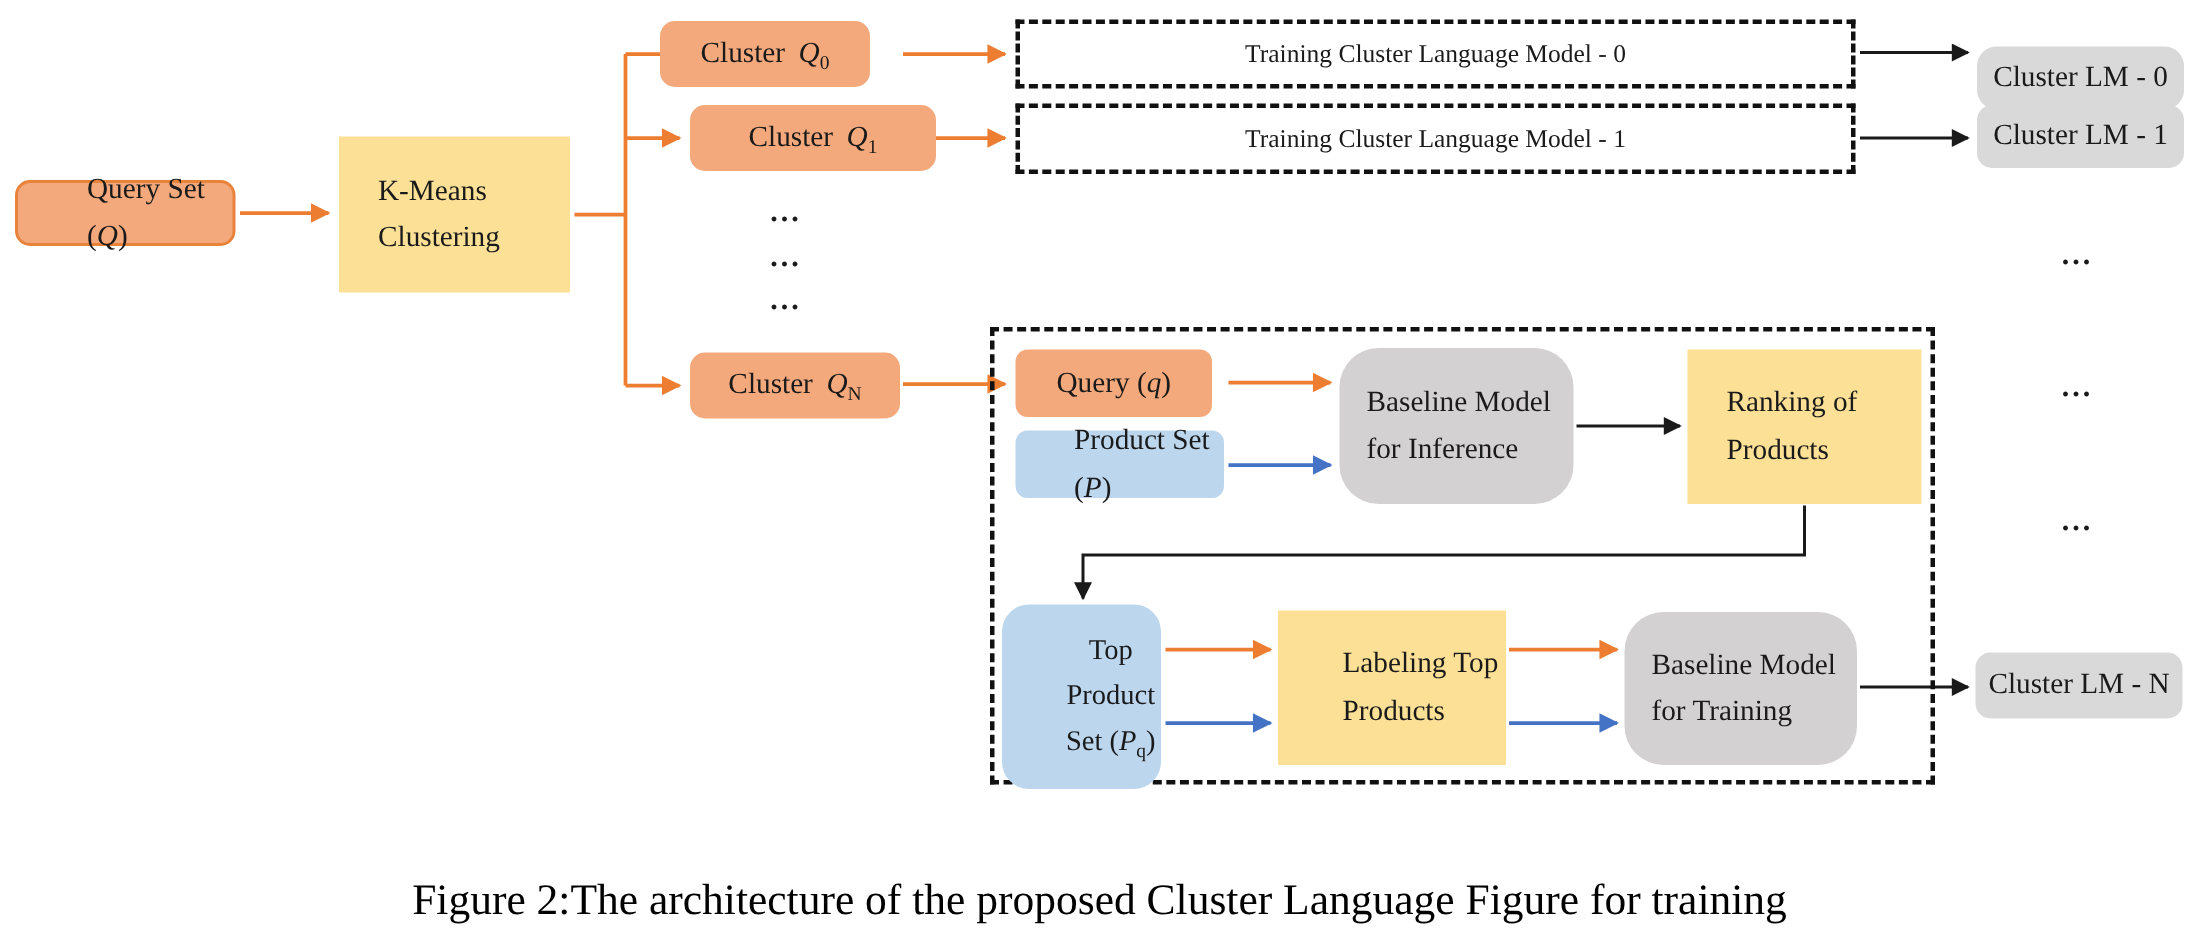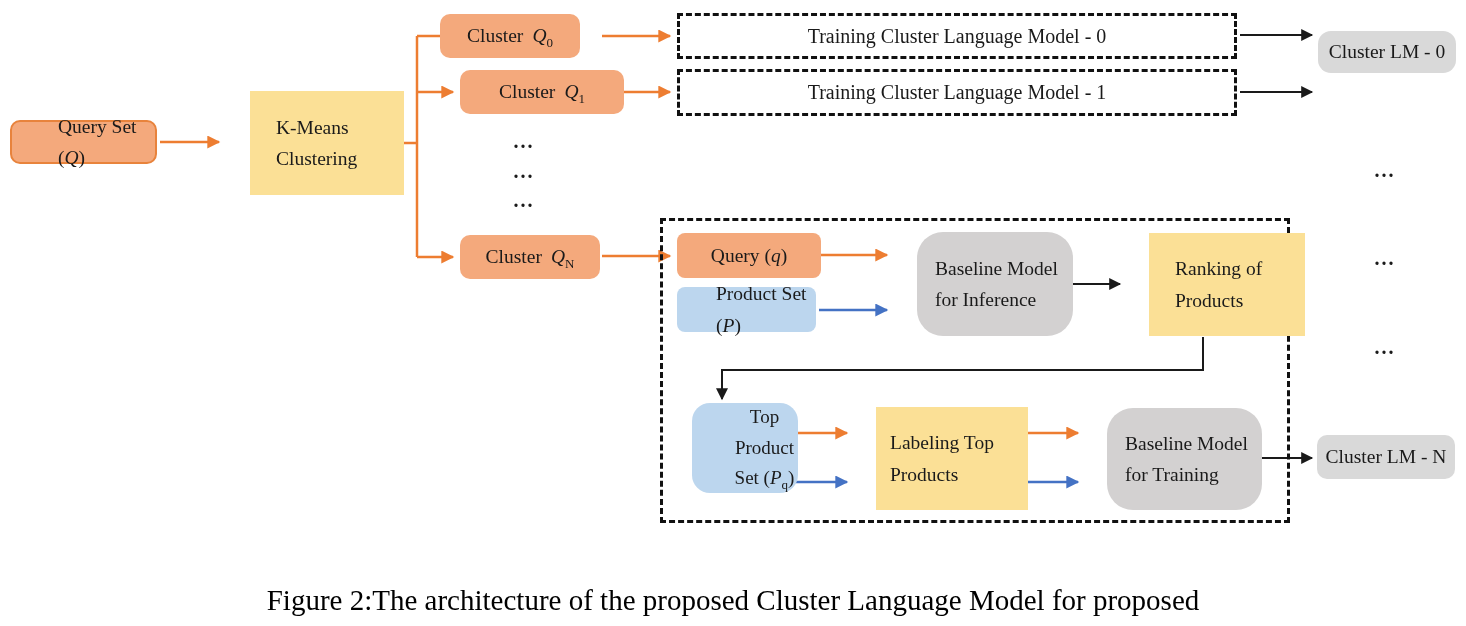--- a/index.html
+++ b/index.html
@@ -13,34 +13,34 @@
   .a-black{stroke:var(--arrow-black,#1a1a1a);stroke-width:2;fill:none;}
   #mo path{fill:var(--arrow-orange,#ED7D31);}
   #mb path{fill:var(--arrow-blue,#4472C4);}
   #mk path{fill:var(--arrow-black,#1a1a1a);}
 
   .node{
     position:absolute;display:flex;align-items:center;justify-content:center;
     box-sizing:border-box;font-size:19.5px;line-height:1.6;text-align:left;
     white-space:pre-line;
   }
-  .node.start{justify-content:flex-start;margin-left:24px;}
+  .node.start{justify-content:flex-start;}
   .orange{background:var(--orange-fill,#F4A97C);}
   .orange-bordered{background:var(--orange-fill,#F4A97C);border:2.5px solid var(--orange-border,#E8833C);padding-left:46px;}
   .yellow{background:var(--yellow-fill,#FBE096);}
   .blue{background:var(--blue-fill,#BCD6EE);padding-left:39px;}
   .gray{background:var(--gray-fill,#D3D1D1);border-radius:26px;}
   .graylight{background:var(--gray-light,#D9D9D9);}
   .r8{border-radius:8px;}
   .r10{border-radius:10px;}
   .r18{border-radius:18px;}
   .dashedbox{
     position:absolute;border:3px dashed #111;box-sizing:border-box;
     display:flex;align-items:center;justify-content:center;
-    font-size:20px;background:transparent;
+    font-size:17px;background:transparent;
   }
   .dots{
     position:absolute;width:46px;text-align:center;font-weight:700;
     font-size:20px;letter-spacing:2px;color:#1a1a1a;line-height:1;
   }
   sub{font-size:13px;line-height:0;}
   i{font-style:italic;}
   .qvar{margin-left:9px;}
   .caption{
     position:absolute;left:0;right:0;top:584px;text-align:center;
@@ -113,57 +113,60 @@
   <div class="dashedbox" style="left:677px;top:13px;width:560px;height:46px;">
     <span>Training Cluster Language Model - 0</span>
   </div>
   <div class="dashedbox" style="left:677px;top:69px;width:560px;height:47px;">
     <span>Training Cluster Language Model - 1</span>
   </div>
 
   <div class="node graylight r10" style="left:1318px;top:31px;width:138px;height:42px;border-radius:13px;">
     <span>Cluster LM - 0</span>
   </div>
+  <div class="node graylight r10" style="left:1318px;top:70px;width:138px;height:42px;">
+    <span>Cluster LM - 1</span>
+  </div>
 
   <div class="dots" style="left:1362px;top:160px;">...</div>
   <div class="dots" style="left:1362px;top:248px;">...</div>
   <div class="dots" style="left:1362px;top:337px;">...</div>
 
   <div class="dashedbox" style="left:660px;top:218px;width:630px;height:305px;"></div>
 
-  <div class="node orange r8" style="left:677px;top:233px;width:144px;height:45px;">
+  <div class="node orange r8" style="left:677px;top:233px;width:131px;height:45px;">
     <span><span>Query (</span><i>q</i><span>)</span></span>
   </div>
   <div class="node blue r8" style="left:677px;top:287px;width:139px;height:45px;">
     <span><span>Product Set (</span><i>P</i><span>)</span></span>
   </div>
 
   <div class="node gray start" style="left:893px;top:232px;width:156px;height:104px;padding-left:18px;">
     <span>Baseline Model
 for Inference</span>
   </div>
 
   <div class="node yellow start" style="left:1125px;top:233px;width:156px;height:103px;padding-left:26px;">
     <span>Ranking of
 Products</span>
   </div>
 
-  <div class="node blue r18" style="left:668px;top:403px;width:106px;height:90px;font-size:19px;text-align:center;margin-left:24px;">
+  <div class="node blue r18" style="left:668px;top:403px;width:106px;height:123px;font-size:19px;text-align:center;">
     <span><span>Top Product</span><br><span>Set (</span><i>P</i><sub>q</sub><span>)</span></span>
   </div>
 
-  <div class="node yellow start" style="left:852px;top:407px;width:152px;height:103px;padding-left:14px;">
+  <div class="node yellow start" style="left:852px;top:407px;width:152px;height:103px;padding-left:43px;">
     <span>Labeling Top
 Products</span>
   </div>
 
   <div class="node gray start" style="left:1083px;top:408px;width:155px;height:102px;padding-left:18px;">
     <span>Baseline Model
 for Training</span>
   </div>
 
   <div class="node graylight r10" style="left:1317px;top:435px;width:138px;height:44px;">
     <span>Cluster LM - N</span>
   </div>
 
-  <div class="caption">Figure 2:The architecture of the proposed Cluster Language Model for proposed</div>
+  <div class="caption">Figure 2:The architecture of the proposed Cluster Language Figure for training</div>
 
 </div>
 
 </body></html>

